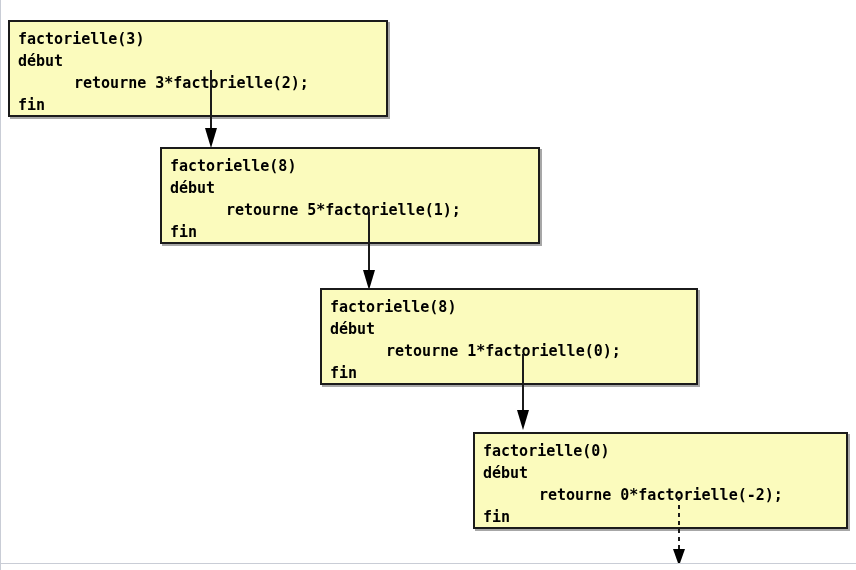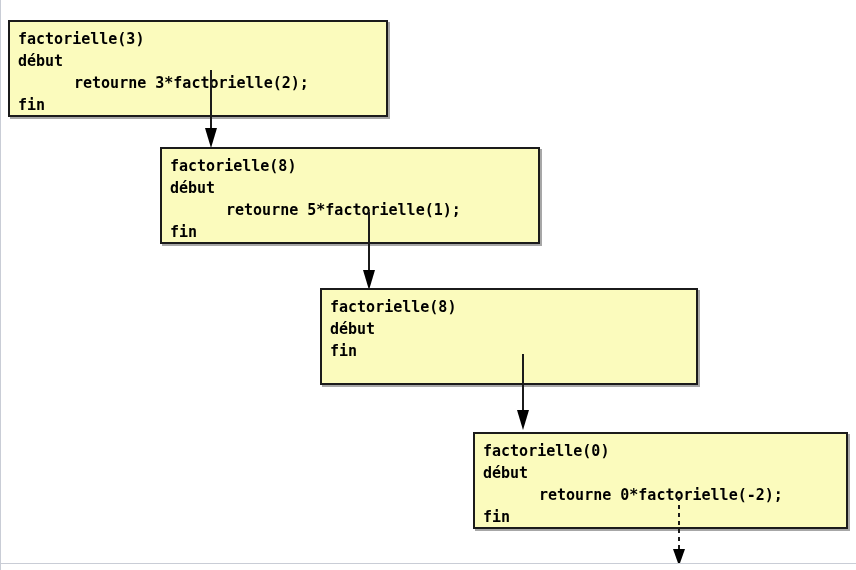--- a/index.html
+++ b/index.html
@@ -84,20 +84,21 @@
   <div class="arrow" style="left:362px; top:212px; width:14px; height:80px;">
     <svg width="14" height="80" viewBox="0 0 14 80">
       <line x1="7" y1="0" x2="7" y2="62" stroke="#1b1b1b" stroke-width="2"></line>
       <polygon points="1,58 13,58 7,78" fill="#000000"></polygon>
     </svg>
   </div>
 
   <div class="call-box" style="left:320px; top:288px; width:378px; height:97px;">
     <div class="code-line">factorielle(8)</div>
     <div class="code-line">début</div>
+    <div class="code-line indent">retourne 1*factorielle(0);</div>
     <div class="code-line">fin</div>
   </div>
 
   <div class="arrow" style="left:516px; top:354px; width:14px; height:80px;">
     <svg width="14" height="80" viewBox="0 0 14 80">
       <line x1="7" y1="0" x2="7" y2="60" stroke="#1b1b1b" stroke-width="2"></line>
       <polygon points="1,56 13,56 7,76" fill="#000000"></polygon>
     </svg>
   </div>
 

